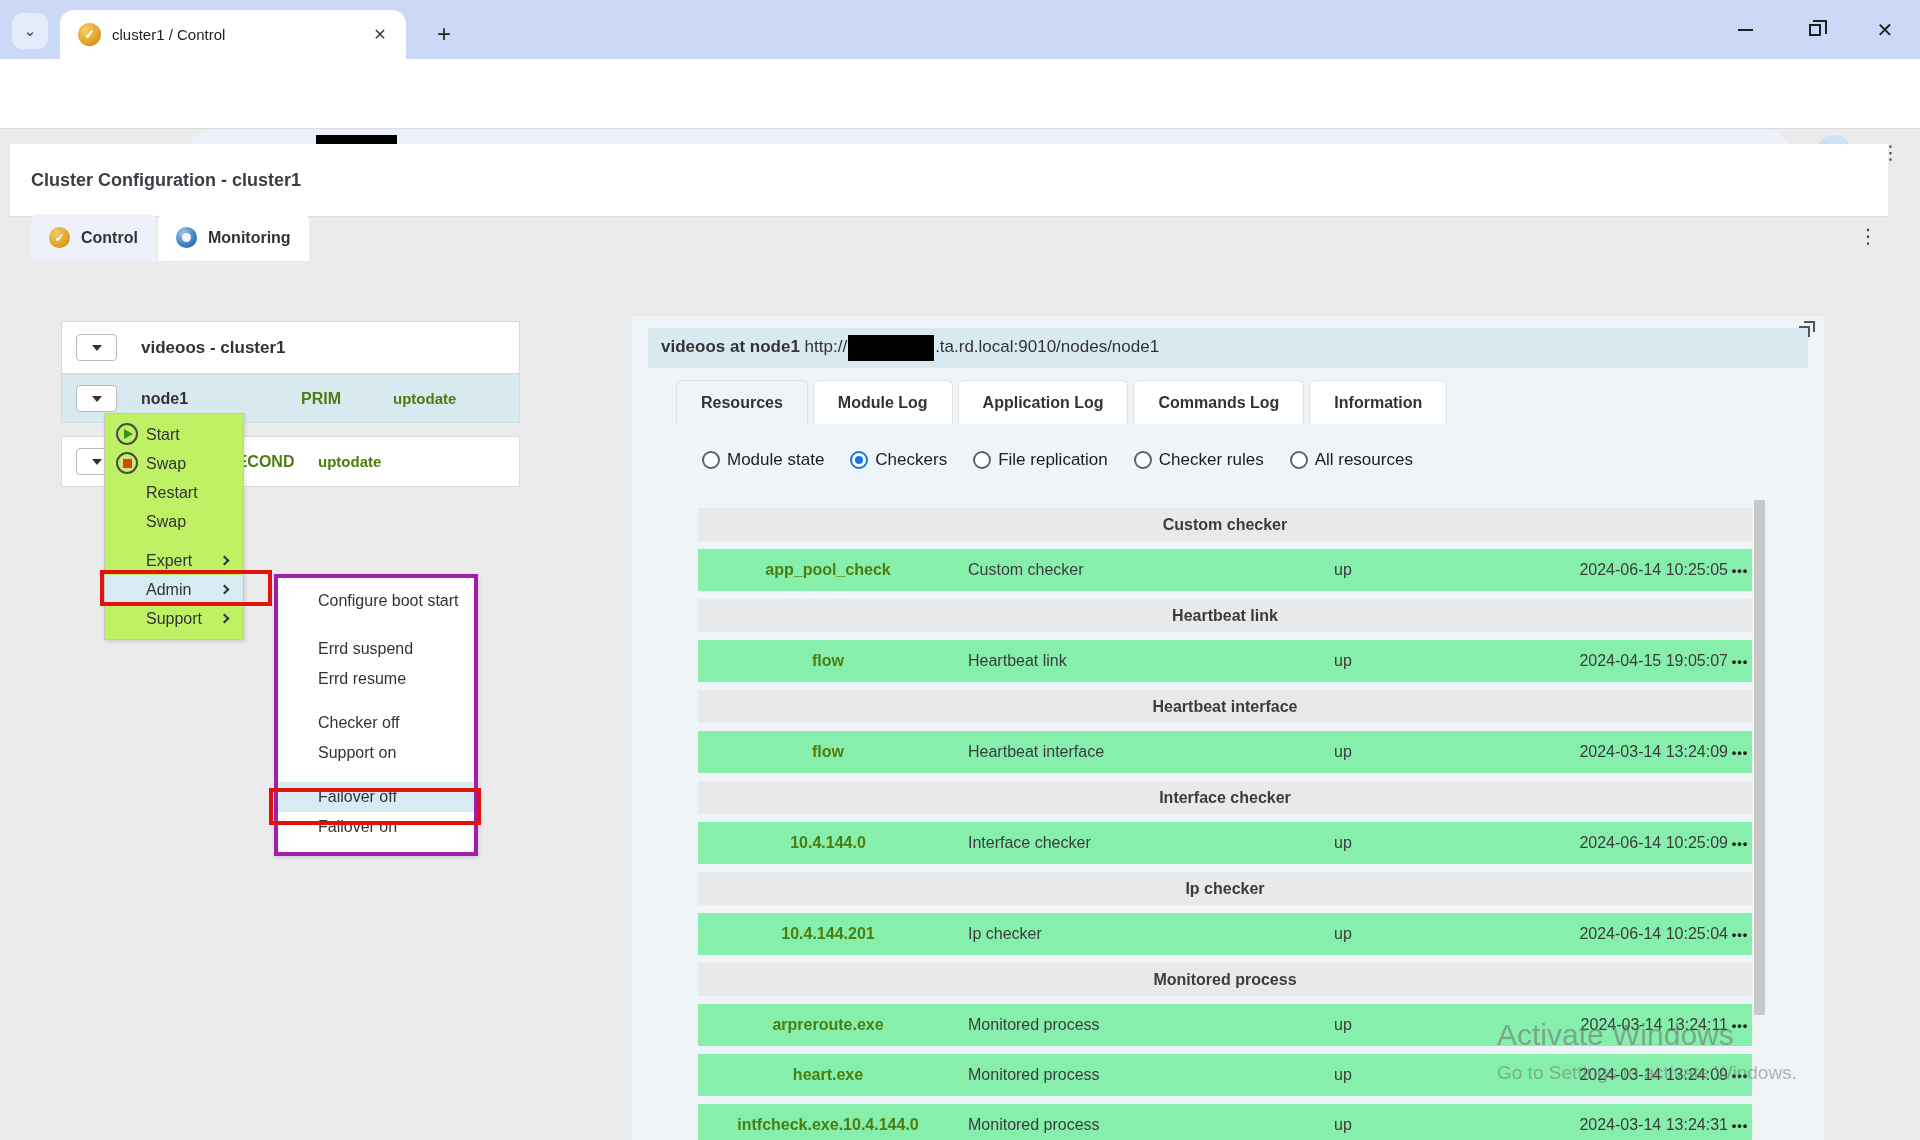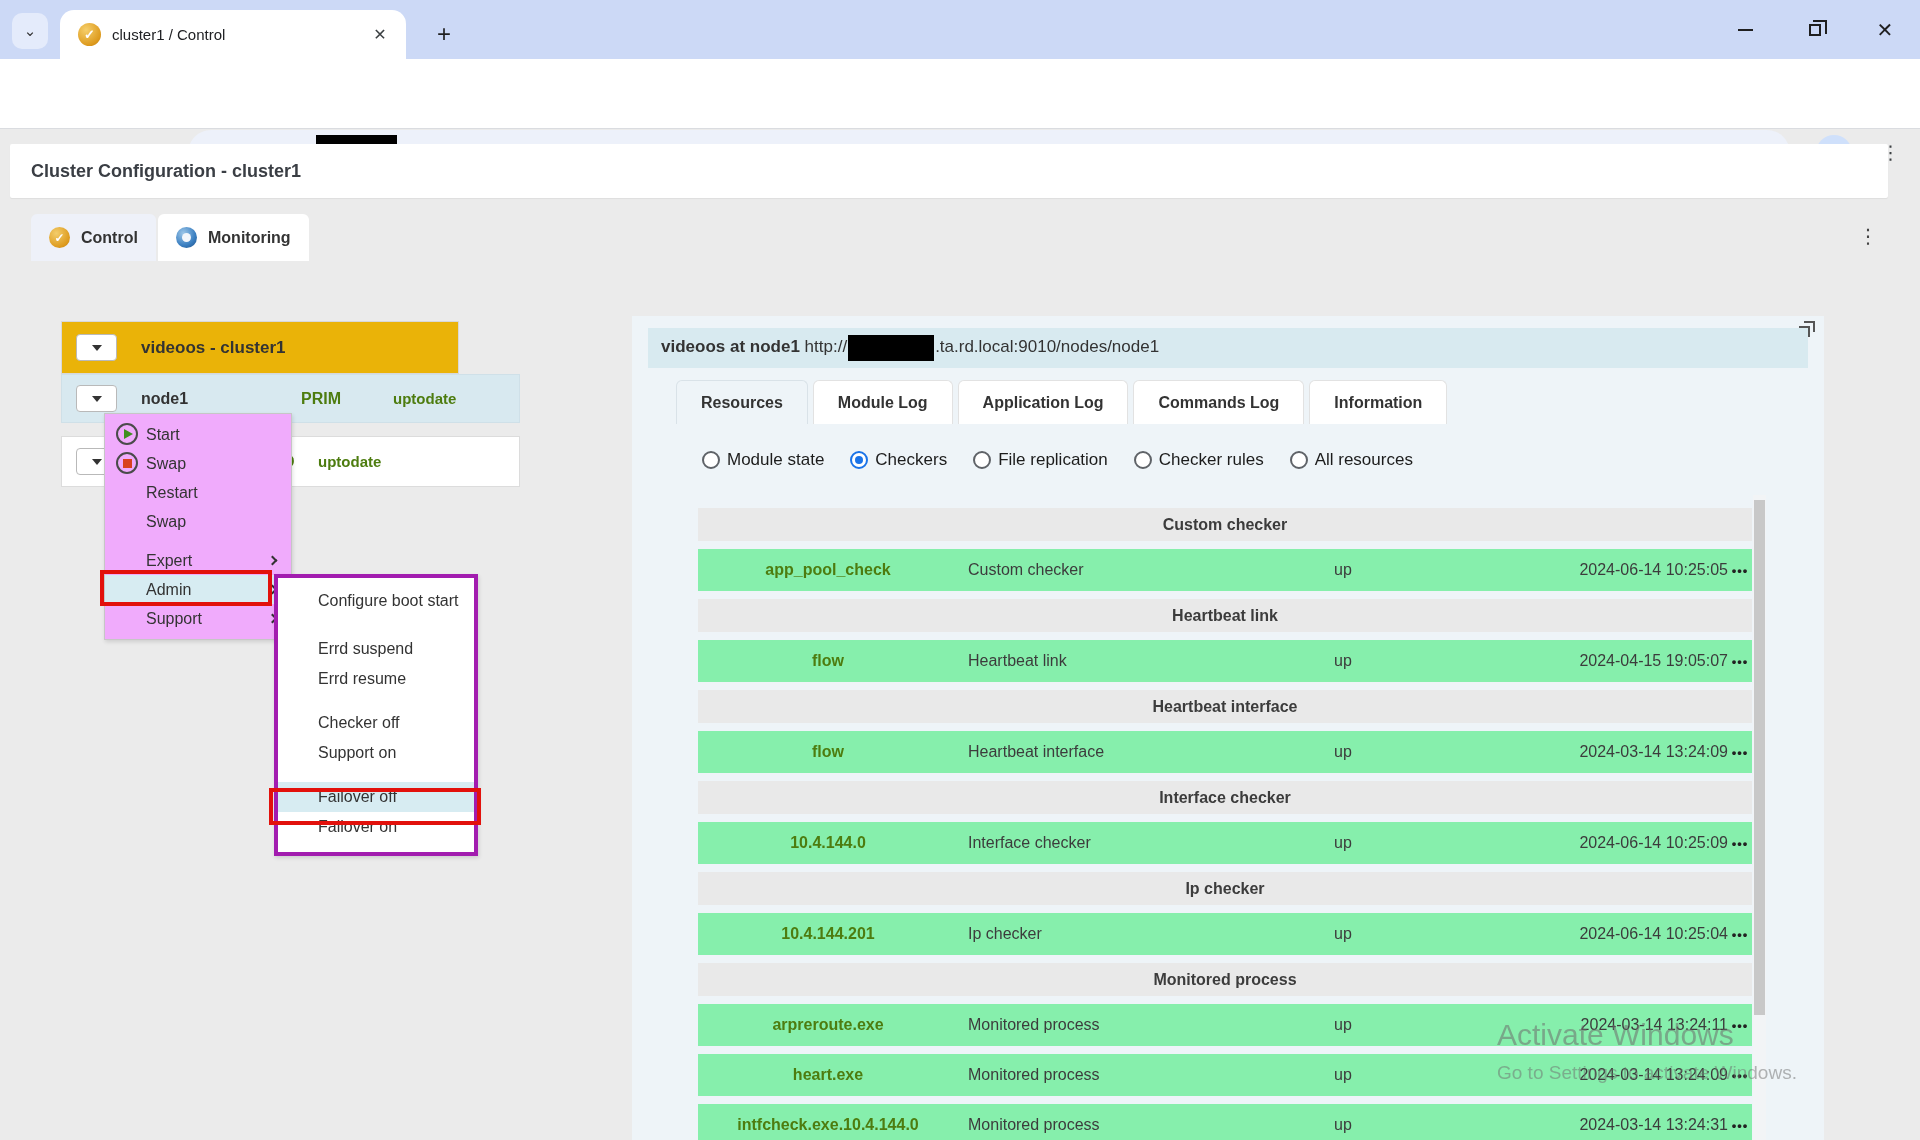--- a/index.html
+++ b/index.html
@@ -37,54 +37,54 @@
   .notsecure { font-size:15px; color:#5f6368; margin-right:14px; white-space:nowrap; }
   .redact-url { width:81px; height:37px; background:#000; flex:0 0 auto; }
   .url-text { font-size:16px; color:#202124; white-space:nowrap; }
   .star-ic { position:absolute; right:370px; top:0; height:46px; display:flex; align-items:center; font-size:20px; color:#5f6368; }
   .avatar { position:absolute; left:1816px; top:76px; width:36px; height:36px; border-radius:50%; background:#cfe0fb;
     display:flex; align-items:center; justify-content:center; }
   .kebab { font-size:19px; color:#3c4043; letter-spacing:0; line-height:1; }
   .browser-kebab { position:absolute; left:1881px; top:84px; }
 
   
-  .title-card { position:absolute; left:10px; top:144px; width:1878px; height:54px; background:#fff; border-radius:2px;
+  .title-card { position:absolute; left:10px; top:144px; width:1878px; height:72px; background:#fff; border-radius:2px;
     display:flex; align-items:center; padding-left:21px; font-size:18px; font-weight:bold; color:#3a3e44;
     box-shadow:0 1px 1px rgba(0,0,0,0.06); }
 
   .app-tab { position:absolute; top:214px; height:47px; border-radius:6px 6px 0 0; display:flex; align-items:center;
     padding:0 18px; gap:11px; font-size:16px; font-weight:bold; color:#333; }
   .app-tab.control { left:31px; background:#eef1f9; }
   .app-tab.monitoring { left:158px; background:#ffffff; }
   .sphere-gold { width:21px; height:21px; border-radius:50%;
     background:radial-gradient(circle at 35% 30%, #f3cd6b, #dd9a1d 70%, #b97a10);
     display:flex; align-items:center; justify-content:center; color:#fff; font-size:12px; font-weight:bold; }
   .sphere-blue { width:21px; height:21px; border-radius:50%;
     background:radial-gradient(circle at 35% 30%, #9cc6e8, #3a7fc1 60%, #1d4f86); position:relative; }
   .sphere-blue::after { content:""; position:absolute; left:6px; top:6px; width:9px; height:9px; border-radius:50%; background:#f2f6fb; }
   .page-kebab { position:absolute; left:1858px; top:226px; font-size:20px; color:#444; }
 
   
-  .cluster-hdr { position:absolute; left:61px; top:321px; width:398px; height:53px; background:#eab308;
+  .cluster-hdr { position:absolute; left:61px; top:321px; width:459px; height:53px; background:#ffffff;
     border:1px solid #d8d8d8; display:flex; align-items:center; }
   .node-row1 { position:absolute; left:61px; top:374px; width:459px; height:49px; background:#d8e9f0;
     border:1px solid #cfe0e8; display:flex; align-items:center; }
   .node-row2 { position:absolute; left:61px; top:436px; width:459px; height:51px; background:#ffffff;
     border:1px solid #dcdcdc; display:flex; align-items:center; }
   .dd-btn { width:41px; height:27px; margin-left:14px; background:#fff; border:1px solid #b9b9b9; border-radius:4px;
     display:flex; align-items:center; justify-content:center; }
   .caret-down { width:0; height:0; border-left:5px solid transparent; border-right:5px solid transparent; border-top:6px solid #333; }
   .cluster-title { margin-left:24px; font-size:17px; font-weight:bold; color:#333; }
   .node-name { margin-left:24px; font-size:16px; font-weight:bold; color:#333; width:160px; }
   .node-role { font-size:16px; font-weight:bold; color:#4d7c0f; width:92px; }
   .node-role.second { margin-left:109px; }
   .node-state { font-size:15px; font-weight:bold; color:#4d7c0f; }
 
   
-  .ctx-menu { position:absolute; left:104px; top:413px; width:188px; background:#f0abfc; border:1px solid #c6c6c6;
+  .ctx-menu { position:absolute; left:104px; top:413px; width:140px; background:#bef264; border:1px solid #c6c6c6;
     padding:6px 0; z-index:20; box-shadow:1px 2px 4px rgba(0,0,0,0.12); }
   .menu-item { position:relative; height:29px; display:flex; align-items:center; padding-left:41px; font-size:16px; color:#333; }
   .menu-item.gap-top { margin-top:10px; }
   .menu-item.hl { background:#d7ecf2; }
   .mi-icon { position:absolute; left:11px; top:3px; width:22px; height:22px; border:2px solid #4a4a4a; border-radius:50%;
     display:flex; align-items:center; justify-content:center; }
   .mi-icon .tri { width:0; height:0; border-left:9px solid #3f8f1f; border-top:5px solid transparent; border-bottom:5px solid transparent; margin-left:2px; }
   .mi-icon .sq { width:9px; height:9px; background:#d9411e; }
   .chev { position:absolute; right:15px; top:11px; width:7px; height:7px; border-top:2px solid #333; border-right:2px solid #333;
     transform:rotate(45deg); }

